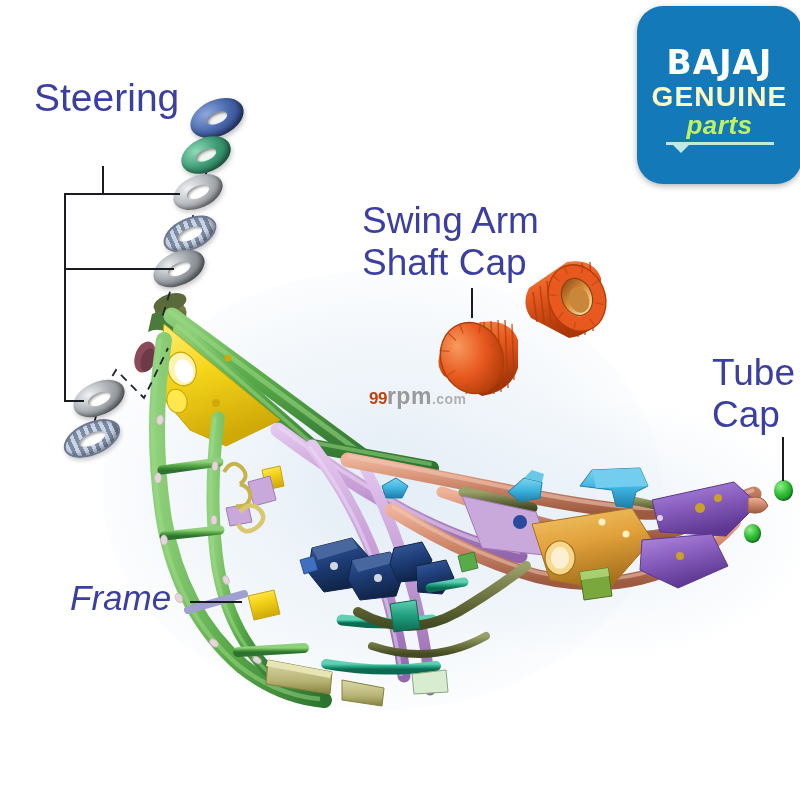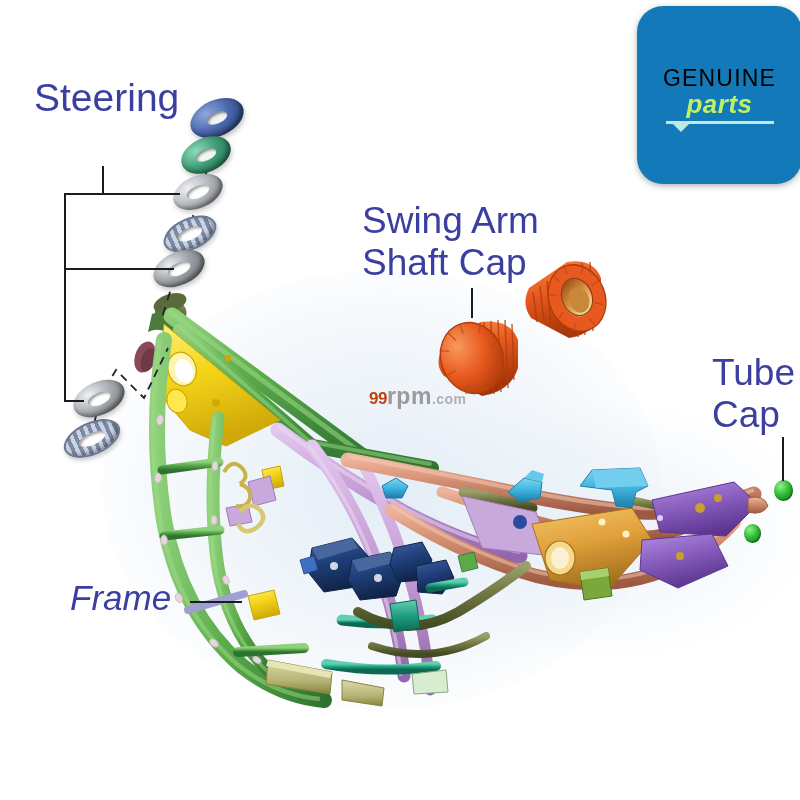--- a/index.html
+++ b/index.html
@@ -36,21 +36,21 @@
   #wm .wrpm{font-size:23px;color:#9a9a9a;font-weight:700;letter-spacing:.5px;}
   #wm .wcom{font-size:14px;color:#b0b0b0;font-weight:700;letter-spacing:.5px;text-align:right;}
 
   
   #logo{position:absolute;left:625px;top:6px;width:165px;height:178px;
     background:#1479b8;border-radius:26px;
     box-shadow:0 2px 6px rgba(0,0,0,.30);
     display:flex;flex-direction:column;align-items:center;justify-content:center;}
   #logo .l-bajaj{color:#ffffff;font-size:33px;font-weight:700;letter-spacing:1px;line-height:1;
     font-family:"DejaVu Sans", sans-serif;margin-bottom:4px;}
-  #logo .l-genuine{color:#000000;font-size:23px;font-weight:400;letter-spacing:1.2px;line-height:1;margin-bottom:1px;}
+  #logo .l-genuine{color:#fef9c3;font-size:28px;font-weight:700;letter-spacing:1.2px;line-height:1;margin-bottom:1px;}
   #logo .l-parts{color:#bef264;font-size:26px;font-weight:700;font-style:italic;line-height:1;letter-spacing:.5px;}
   #logo .l-rule{width:108px;height:3px;background:#bfe9e2;margin-top:4px;position:relative;}
   #logo .l-rule:after{content:"";position:absolute;left:6px;top:2px;border-left:9px solid transparent;
     border-right:9px solid transparent;border-top:9px solid #bfe9e2;}
 
   
   .ring{position:absolute;border-radius:50%;transform:rotate(-24deg);}
   .ring i{position:absolute;left:50%;top:50%;transform:translate(-50%,-50%);border-radius:50%;
     background:#ffffff;}
 
@@ -439,18 +439,19 @@
 
   <div class="label" id="lbl-swing"><span>Swing Arm</span><br><span>Shaft Cap</span></div>
 
   <div class="label" id="lbl-tube"><span>Tube</span><br><span>Cap</span></div>
 
   <div class="label" id="lbl-frame"><span>Frame</span></div>
 
   <div id="wm"><span class="w99">99</span><span class="wrpm">rpm</span><span class="wcom">.com</span></div>
 
   <div id="logo">
+    <div class="l-bajaj">BAJAJ</div>
     <div class="l-genuine">GENUINE</div>
     <div class="l-parts">parts</div>
     <div class="l-rule"></div>
   </div>
 
 </div>
 
 </body></html>

